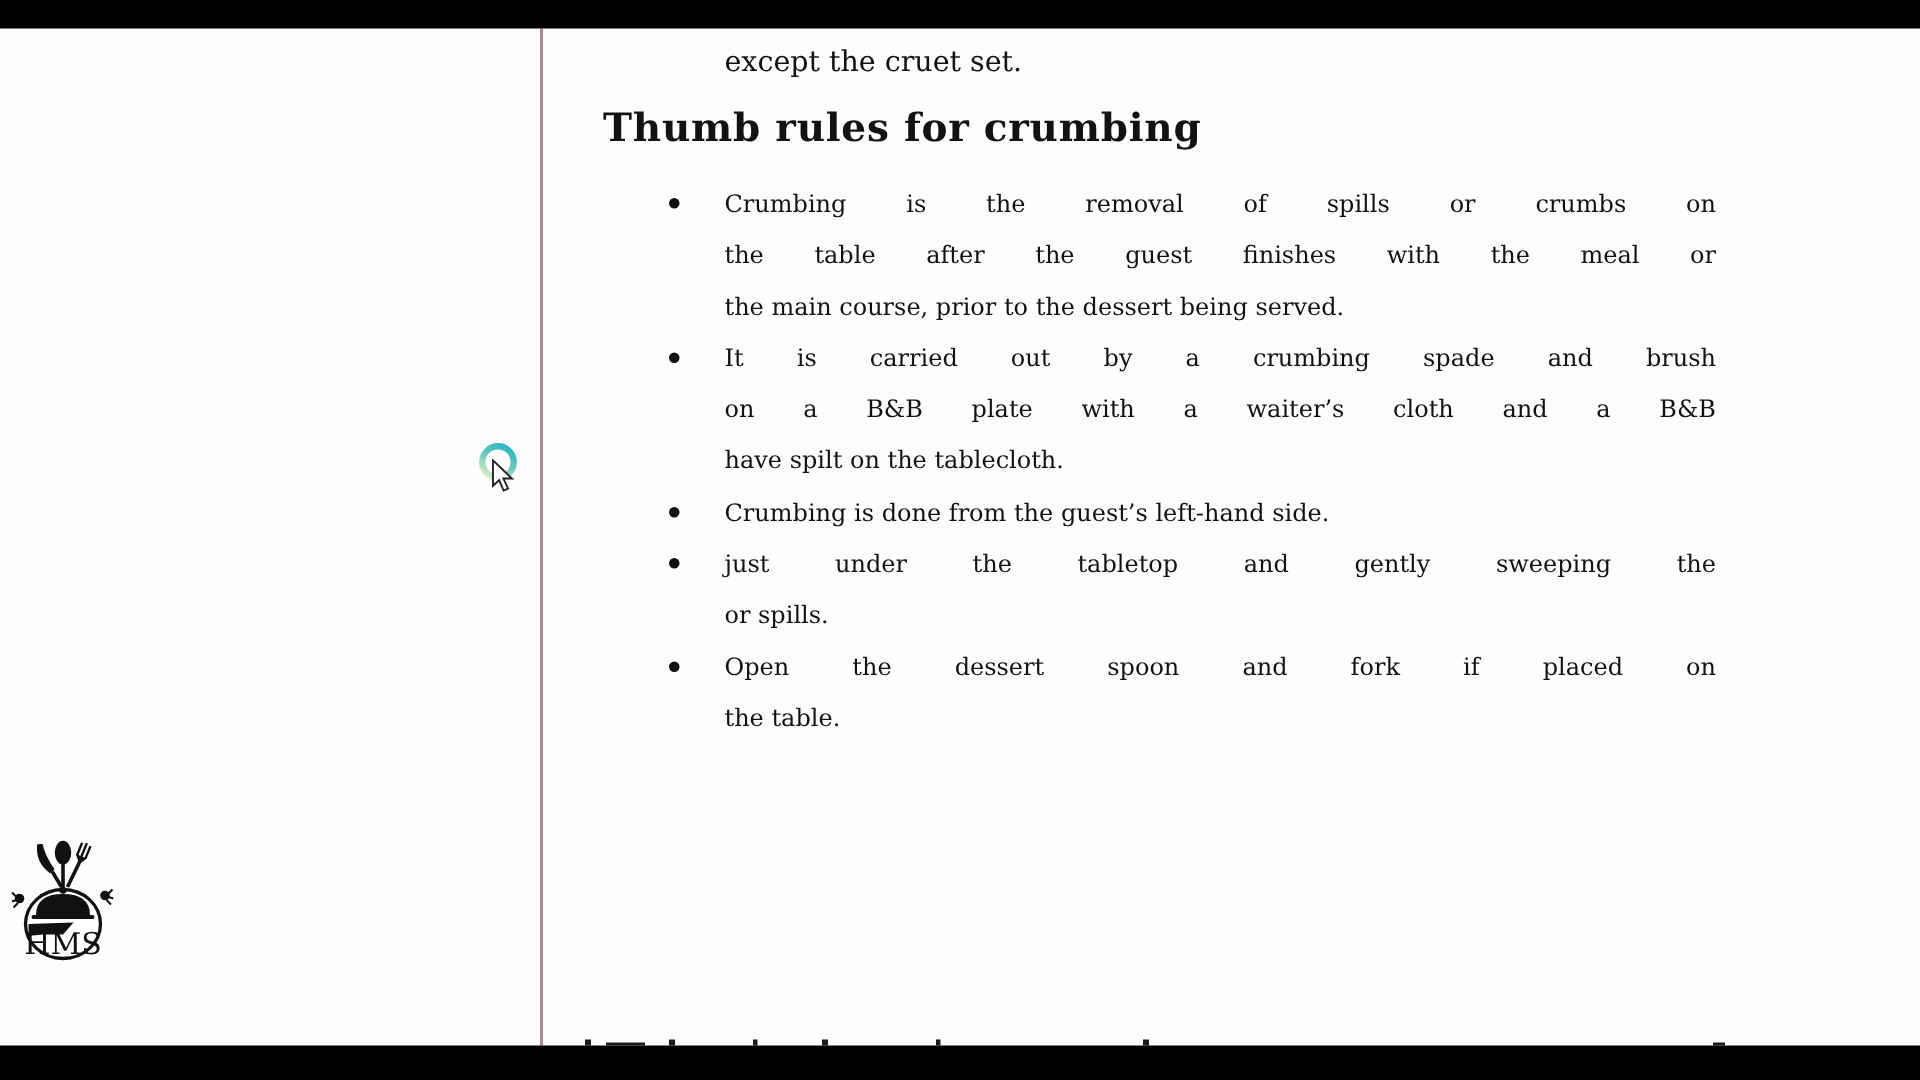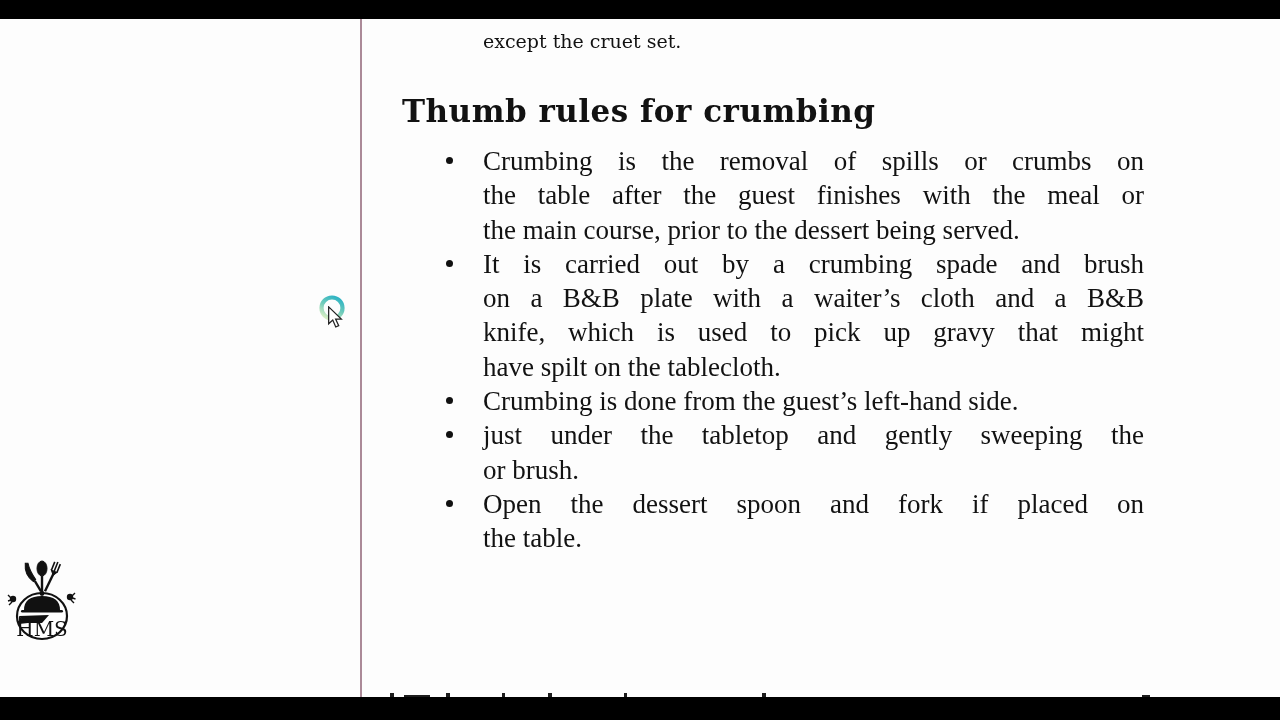--- a/index.html
+++ b/index.html
@@ -20,35 +20,34 @@
   }
   .content {
     position: absolute; left: 402px; top: 19px; width: 742px; padding-top: 13px;
   }
   .intro-line {
     padding-left: 81px;
     font-size: 19px; line-height: 34px;
     margin-top: -8px;
   }
   h1.heading {
-    margin-top: 33px;
-    font-size: 31px; line-height: 40px;
+    margin-top: 8px;
+    font-size: 26px; line-height: 40px;
     font-weight: bold;
     letter-spacing: 0.5px;
   }
   ul.bullets {
     list-style: none;
     margin-top: 13px;
   }
   ul.bullets li {
     position: relative;
     padding-left: 81px;
-    font-size: 27px;
+    font-size: 16px;
     line-height: 34.3px;
-    font-family: Liberation Serif, serif;
   }
   ul.bullets li::before {
     content: '';
     position: absolute; left: 44px; top: 13px;
     width: 7px; height: 7px; border-radius: 50%;
     background: #111;
   }
   .line { text-align: justify; text-align-last: justify; }
   .line.last { text-align-last: left; }
   .spinner-wrap { position: absolute; left: 317px; top: 293px; width: 30px; height: 30px; z-index: 10; }
@@ -72,29 +71,28 @@
   <h1 class="heading">Thumb rules for crumbing</h1>
   <ul class="bullets">
       <li>
         <div class="line">Crumbing is the removal of spills or crumbs on</div>
         <div class="line">the table after the guest finishes with the meal or</div>
         <div class="line last">the main course, prior to the dessert being served.</div>
       </li>
       <li>
         <div class="line">It is carried out by a crumbing spade and brush</div>
         <div class="line">on a B&amp;B plate with a waiter’s cloth and a B&amp;B</div>
-        <div class="line">knife, which is used to pick up gravy that might</div>
         <div class="line last">have spilt on the tablecloth.</div>
       </li>
       <li>
         <div class="line last">Crumbing is done from the guest’s left-hand side.</div>
       </li>
       <li>
         <div class="line">just under the tabletop and gently sweeping the</div>
-        <div class="line last">or brush.</div>
+        <div class="line last">or spills.</div>
       </li>
       <li>
         <div class="line">Open the dessert spoon and fork if placed on</div>
         <div class="line last">the table.</div>
       </li>
     </ul>
 </div>
 
 <div class="spinner-wrap">
   <svg width="30" height="30" viewBox="0 0 30 30">

